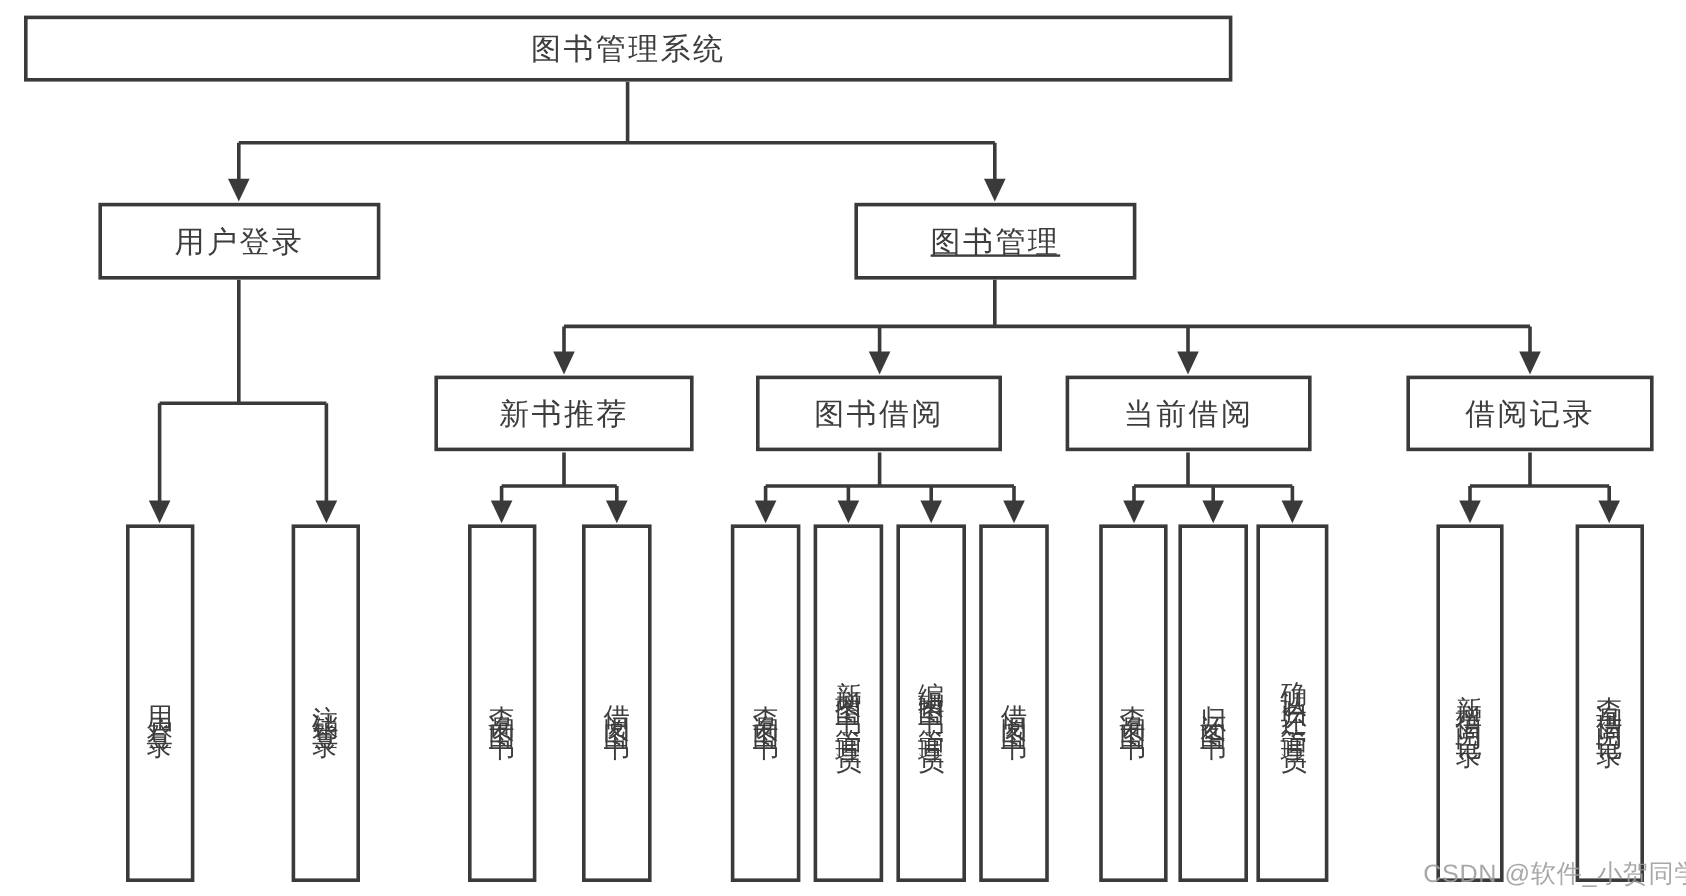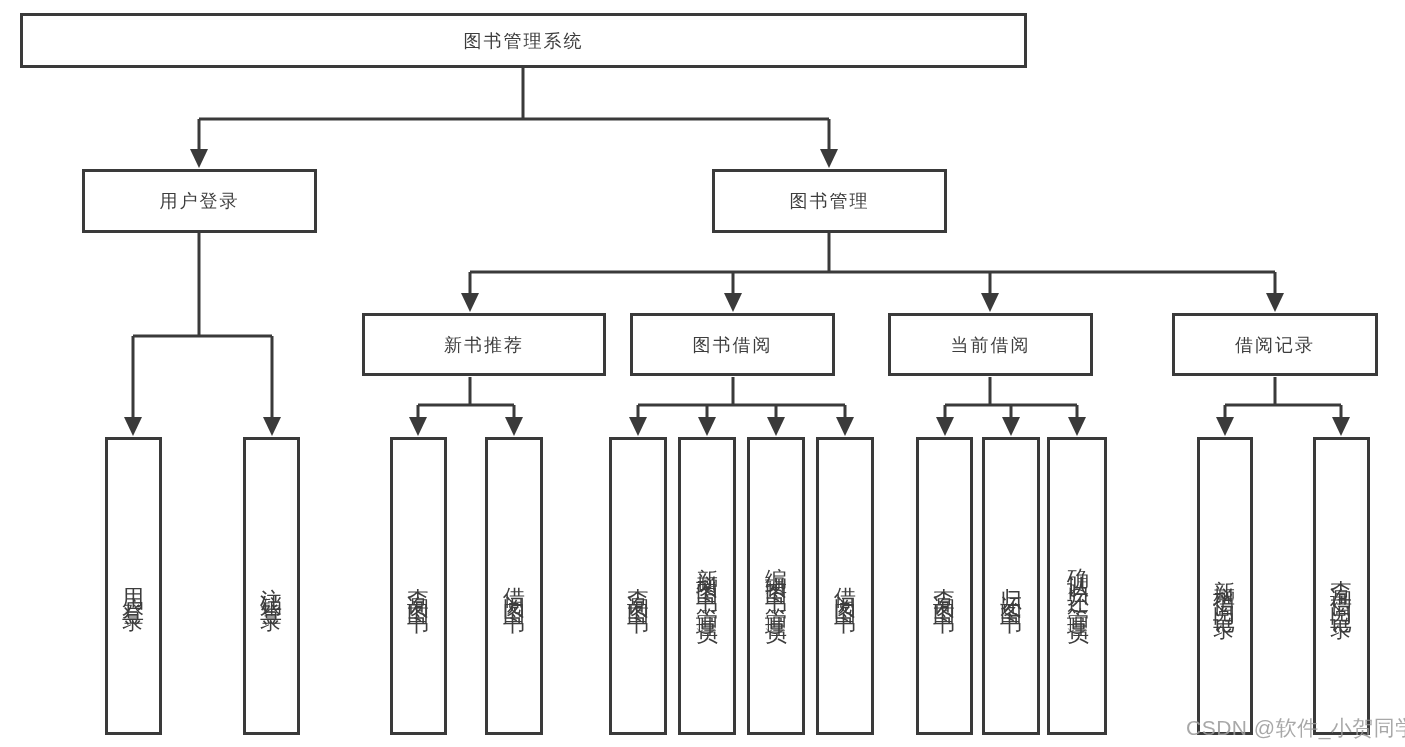--- a/index.html
+++ b/index.html
@@ -5,21 +5,21 @@
   html,body { margin:0; padding:0; background:#ffffff; }
   #canvas {
     position:relative; width:1405px; height:747px; background:#ffffff;
     font-family:"Liberation Sans","DejaVu Sans",sans-serif; overflow:hidden;
   }
   #connectors { position:absolute; left:0; top:0; }
   .hbox {
     position:absolute; box-sizing:border-box;
     border:3px solid #3a3a3a; background:#ffffff;
     display:flex; align-items:center; justify-content:center;
-    color:#3d3d3d; font-size:18px; letter-spacing:2px; white-space:nowrap;
+    color:#3d3d3d; font-size:25px; letter-spacing:2px; white-space:nowrap;
   }
   .vbox {
     position:absolute; box-sizing:border-box; top:437px; height:298px;
     border:3px solid #3a3a3a; background:#ffffff;
     writing-mode:vertical-rl; text-orientation:mixed;
     text-align:center; line-height:51px;
     color:#3d3d3d; font-size:22px; letter-spacing:8px;
   }
   .watermark {
     position:absolute; left:1186px; top:714px; width:210px;
@@ -68,23 +68,23 @@
       <polygon points="1002,417 1020,417 1011,436"></polygon>
       <polygon points="1068,417 1086,417 1077,436"></polygon>
       <polygon points="1216,417 1234,417 1225,436"></polygon>
       <polygon points="1332,417 1350,417 1341,436"></polygon>
     </g>
   </svg>
 
   <div class="hbox" style="left:20px; top:13px; width:1007px; height:55px;">图书管理系统</div>
 
   <div class="hbox" style="left:82px; top:169px; width:235px; height:64px;">用户登录</div>
-  <div class="hbox" style="left:712px; top:169px; width:235px; height:64px;">图书管理</div>
+  <div class="hbox" style="left:712px; top:169px; width:235px; height:64px;text-decoration:underline;">图书管理</div>
 
-  <div class="hbox" style="left:362px; top:313px; width:244px; height:63px;">新书推荐</div>
+  <div class="hbox" style="left:362px; top:313px; width:216px; height:63px;">新书推荐</div>
   <div class="hbox" style="left:630px; top:313px; width:205px; height:63px;">图书借阅</div>
   <div class="hbox" style="left:888px; top:313px; width:205px; height:63px;text-align:right;">当前借阅</div>
   <div class="hbox" style="left:1172px; top:313px; width:206px; height:63px;">借阅记录</div>
 
   <div class="vbox" style="left:105px; width:57px;">用户登录</div>
   <div class="vbox" style="left:243px; width:57px;">注销登录</div>
 
   <div class="vbox" style="left:390px; width:57px;">查询图书</div>
   <div class="vbox" style="left:485px; width:58px;">借阅图书</div>
 

